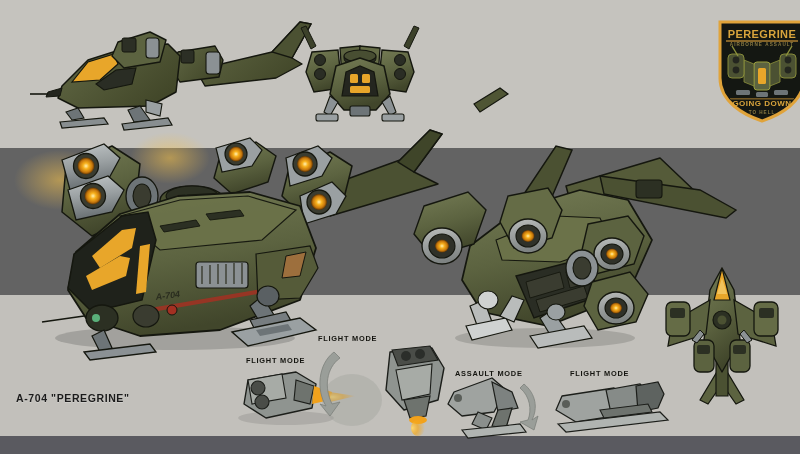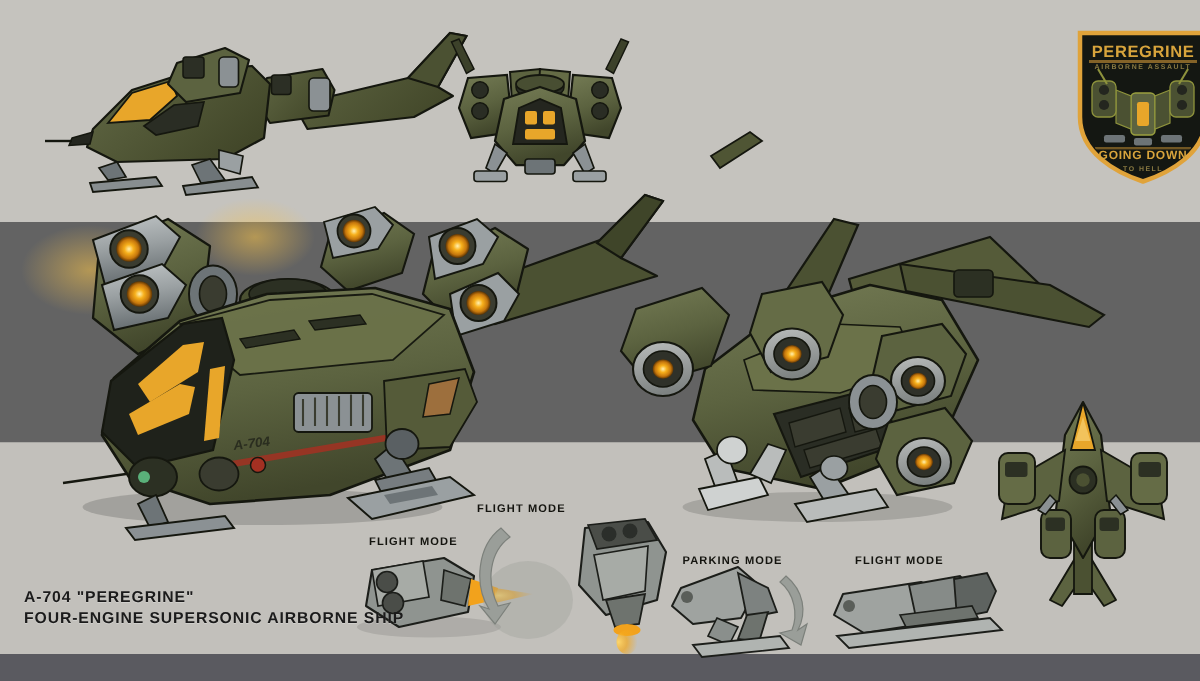--- a/index.html
+++ b/index.html
@@ -401,21 +401,20 @@
       </g>
       <text x="46" y="22" text-anchor="middle" font-family="Liberation Sans, sans-serif" font-size="11" font-weight="bold" letter-spacing="0.4" fill="#d8a43c">PEREGRINE</text>
       <text x="46" y="30" text-anchor="middle" font-family="Liberation Sans, sans-serif" font-size="4.6" font-weight="bold" letter-spacing="1.1" fill="#8a7a42">AIRBORNE ASSAULT</text>
       <text x="46" y="90" text-anchor="middle" font-family="Liberation Sans, sans-serif" font-size="8" font-weight="bold" letter-spacing="0.5" fill="#d8a43c">GOING DOWN</text>
       <text x="46" y="98" text-anchor="middle" font-family="Liberation Sans, sans-serif" font-size="4.6" font-weight="bold" letter-spacing="1" fill="#8a7a42">TO HELL</text>
     </svg>
   </div>
 
   <div class="callout" id="lbl-flight-1">FLIGHT MODE</div>
   <div class="callout" id="lbl-takeoff">FLIGHT MODE</div>
-  <div class="callout" id="lbl-parking">PARKING MODE</div>
+  <div class="callout" id="lbl-parking">ASSAULT MODE</div>
   <div class="callout" id="lbl-flight-2">FLIGHT MODE</div>
 
   <div id="title-block">
     <div>A-704 "PEREGRINE"</div>
-    <div>FOUR-ENGINE SUPERSONIC AIRBORNE SHIP</div>
   </div>
 
 </div>
 
 </body></html>

